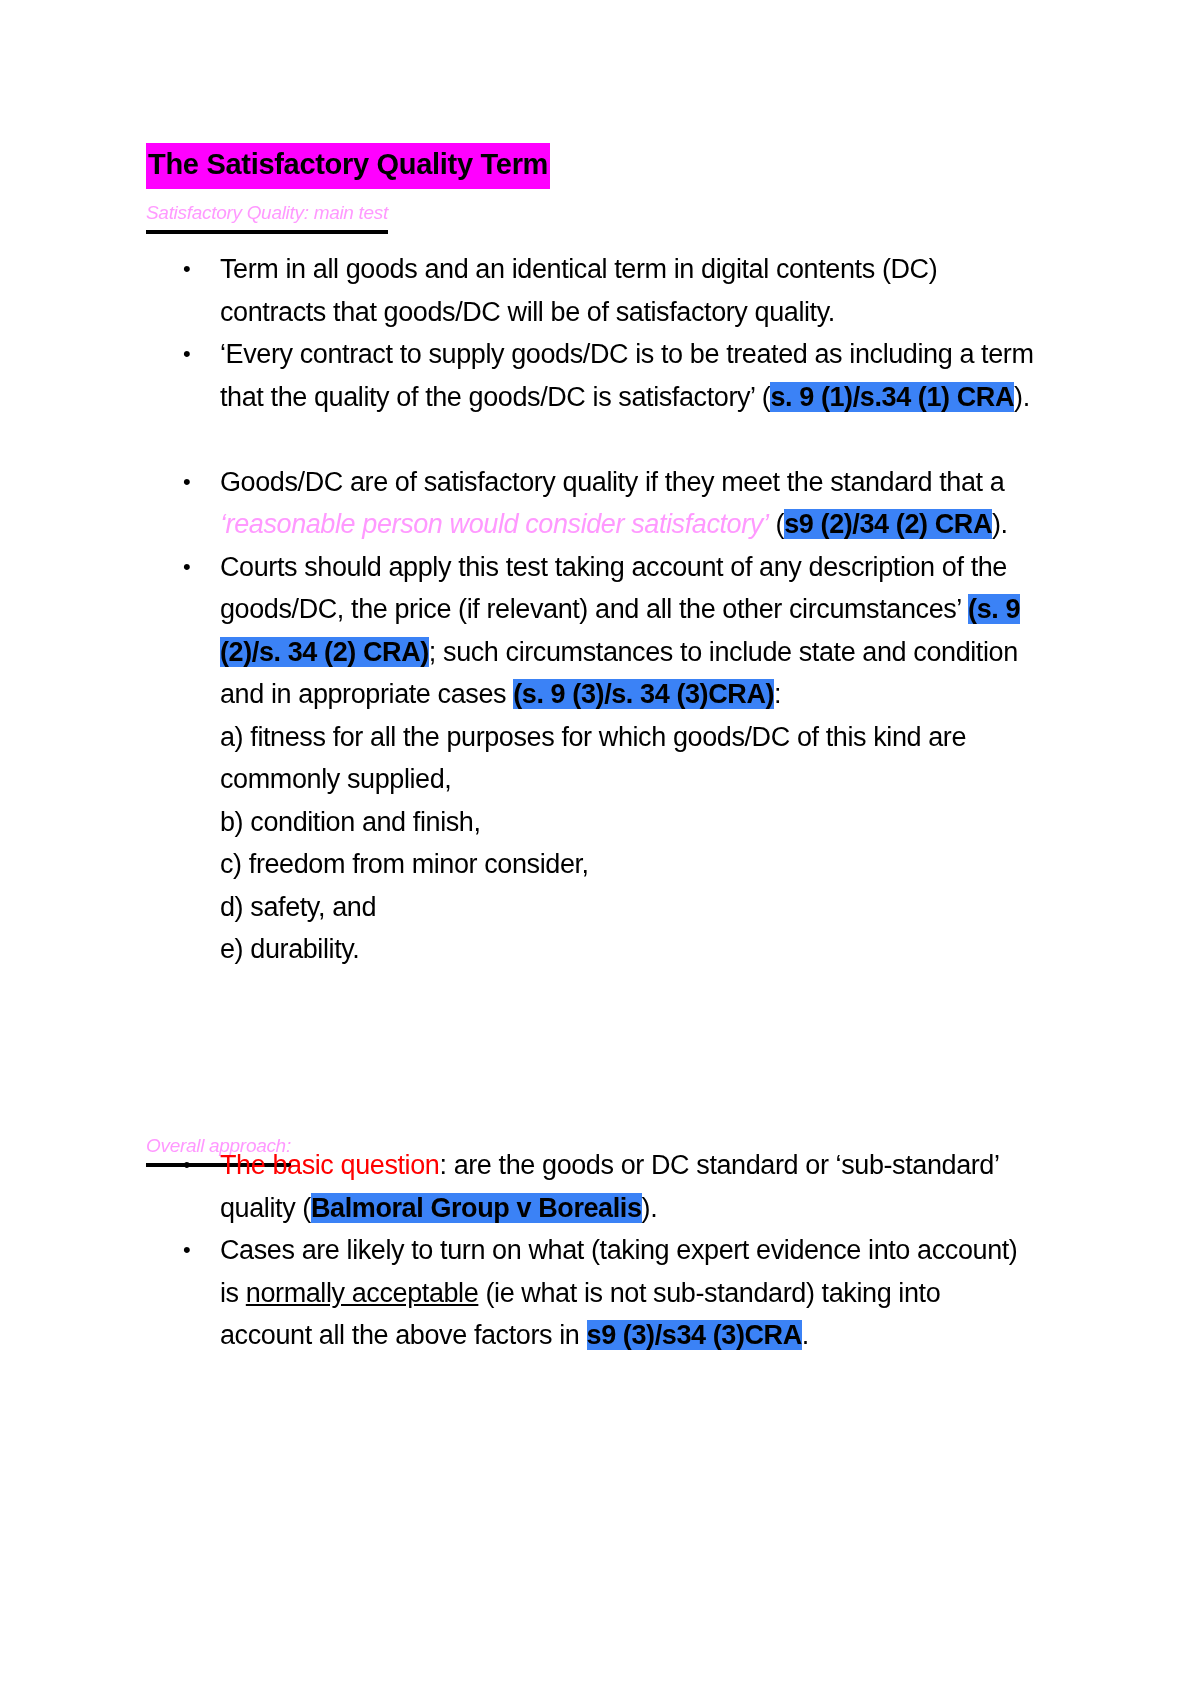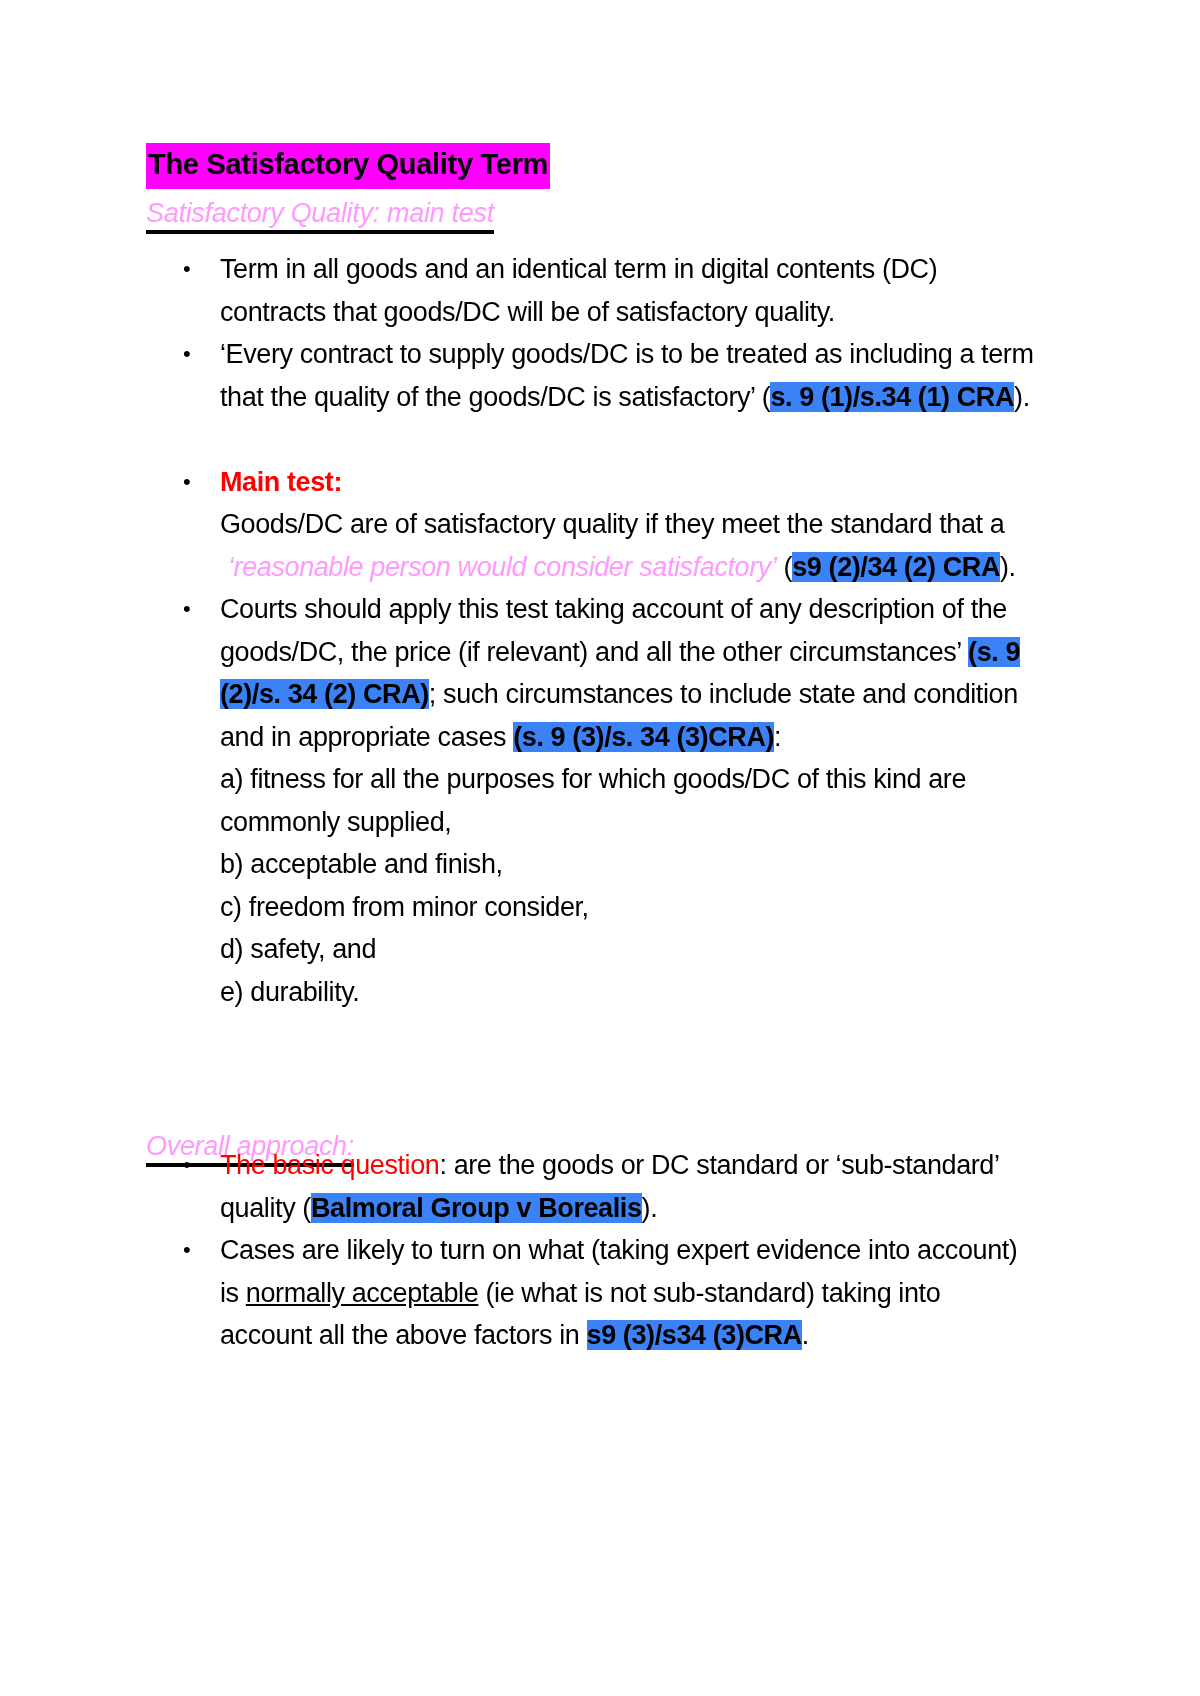--- a/index.html
+++ b/index.html
@@ -1,28 +1,28 @@
 <!DOCTYPE html>
 <html><head>
 <meta charset="utf-8">
 <style>
   html, body { margin: 0; padding: 0; background: #ffffff; }
   body { width: 1200px; height: 1696px; position: relative; overflow: hidden;
          font-family: "Liberation Sans", "DejaVu Sans", sans-serif; color: #000; }
   .page { position: absolute; left: 0; top: 0; width: 1200px; height: 1572px; }
   .title { position: absolute; left: 146px; top: 143px; font-size: 29px; font-weight: bold;
            background: #ff00ff; padding: 3px 2px 6px 2px; line-height: 37px; letter-spacing: -0.3px; }
-  .sec-head { position: absolute; left: 146px; font-size: 27px; font-style: italic; color: #ff99ff;
+  .sec-head { position: absolute; left: 146px; font-size: 19px; font-style: italic; color: #ff99ff;
               line-height: 34px; border-bottom: 4px solid #000; padding-bottom: 0; letter-spacing: -0.3px; }
   .list { position: absolute; left: 180px; margin: 0; padding: 0; list-style: none; width: 900px; }
   .list li { position: relative; font-size: 27px; line-height: 42.5px; padding-left: 40px; letter-spacing: -0.4px; }
   .list li .bullet { position: absolute; left: 3px; top: 0; font-size: 22px; }
   .hl { background: #3b82f6; font-weight: bold; }
   .red { color: #ff0000; }
-  .pink-it { color: #ff99ff; font-style: italic; margin-left: 8px; }
+  .pink-it { color: #ff99ff; font-style: italic; }
   .u { text-decoration: underline; }
   .spacer { height: 42.5px; }
   .sub { display: block; }
 </style>
 </head>
 <body>
 
 <div class="page">
 
   <div class="title">The Satisfactory Quality Term</div>
@@ -35,28 +35,27 @@
       <span class="sub">Term in all goods and an identical term in digital contents (DC)</span>
       <span class="sub">contracts that goods/DC will be of satisfactory quality.</span>
     </li>
     <li style="padding-right:40px;">
       <span class="bullet">•</span>
       <span>‘Every contract to supply goods/DC is to be treated as including a term that the quality of the goods/DC is satisfactory’ (</span><span class="hl">s. 9 (1)/s.34 (1) CRA</span><span>).</span>
     </li>
     <li class="spacer"></li>
     <li style="padding-right:40px;">
       <span class="bullet">•</span>
-      <span class="sub red" style="font-weight:bold;">Main test:</span>
       <span>Goods/DC are of satisfactory quality if they meet the standard that a </span><span class="pink-it">‘reasonable person would consider satisfactory’</span><span> (</span><span class="hl">s9 (2)/34 (2) CRA</span><span>).</span>
     </li>
     <li style="padding-right:30px;">
       <span class="bullet">•</span>
       <span>Courts should apply this test taking account of any description of the goods/DC, the price (if relevant) and all the other circumstances’ </span><span class="hl">(s. 9 (2)/s. 34 (2) CRA)</span><span>; such circumstances to include state and condition and in appropriate cases </span><span class="hl">(s. 9 (3)/s. 34 (3)CRA)</span><span>:</span>
       <span class="sub" style="padding-right:30px;">a) fitness for all the purposes for which goods/DC of this kind are commonly supplied,</span>
-      <span class="sub">b) acceptable and finish,</span>
+      <span class="sub">b) condition and finish,</span>
       <span class="sub">c) freedom from minor consider,</span>
       <span class="sub">d) safety, and</span>
       <span class="sub">e) durability.</span>
     </li>
   </ul>
 
   <div class="sec-head" style="top:1129px;">Overall approach:</div>
 
   <ul class="list" style="top:1144px;">
     <li style="padding-right:60px;">

